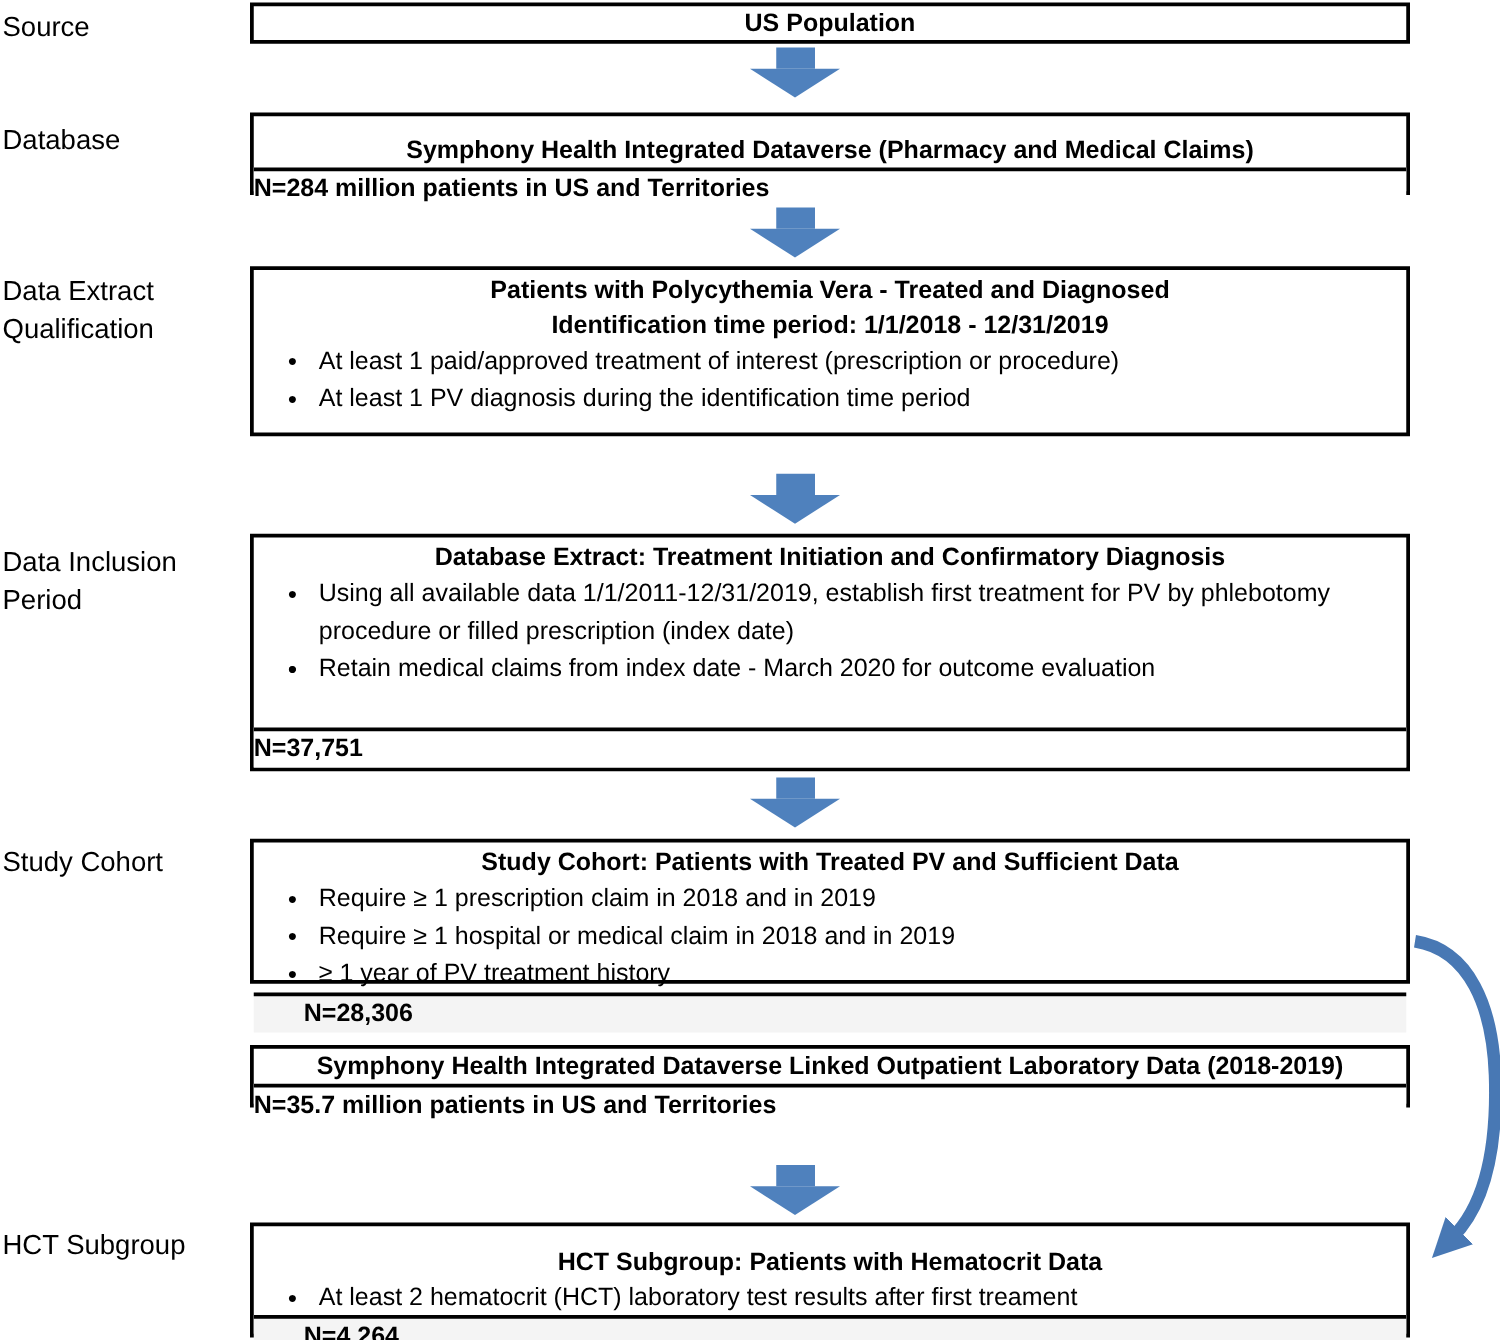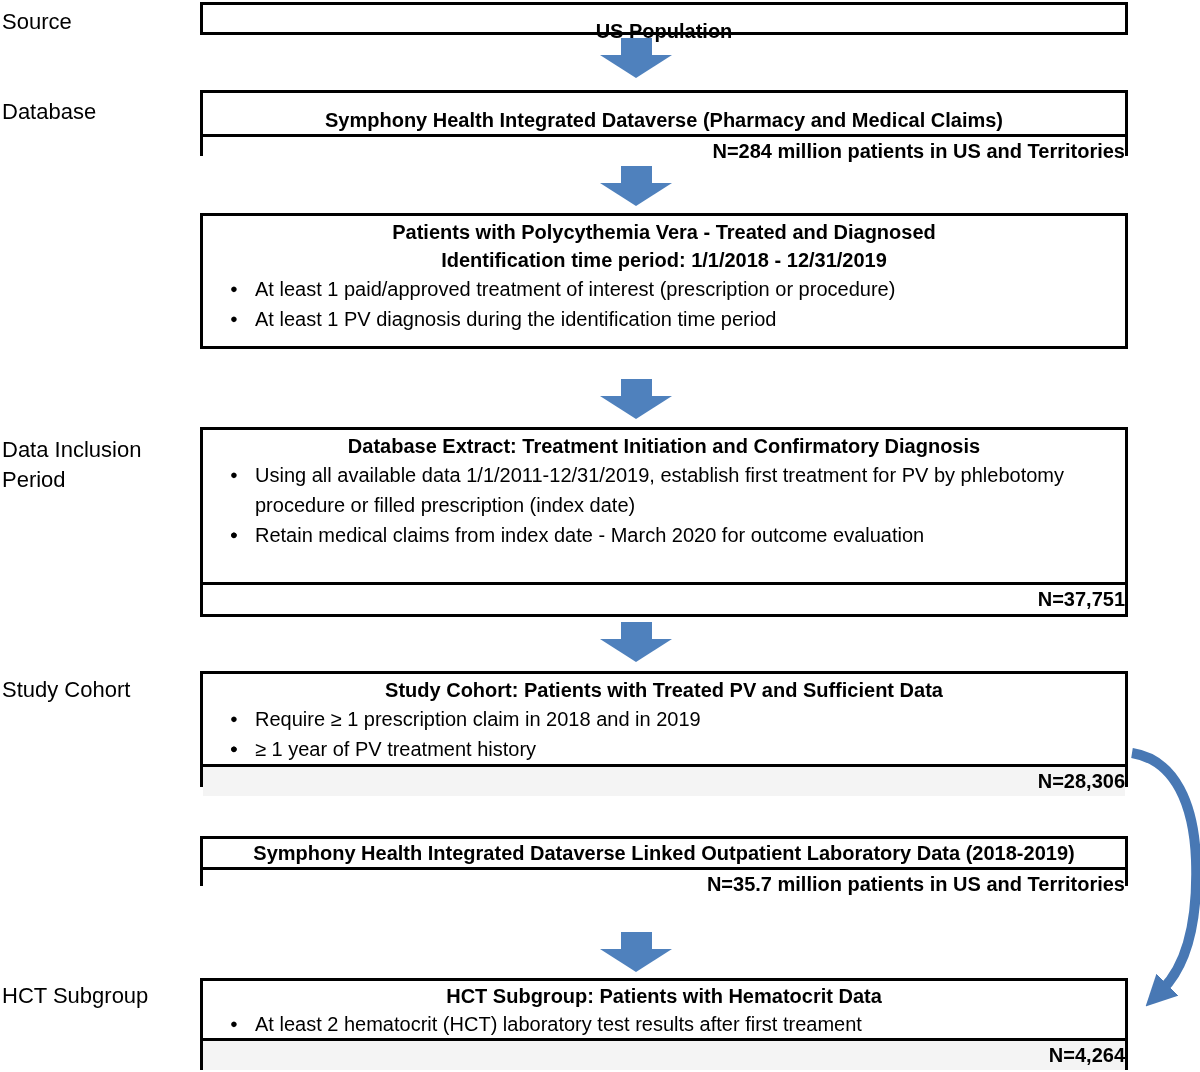--- a/index.html
+++ b/index.html
@@ -52,21 +52,21 @@
     line-height: 30px;
   }
   .box7 .bullet { line-height: 28px; }
   .box7 .bullet .marker { line-height: 28px; }
   .n-row {
     margin-top: auto;
     border-top: 3px solid var(--box-border, #000);
     font-weight: bold;
     font-size: 20px;
     line-height: 29px;
-    text-align: right;
+    text-align: left;
     background: #ffffff;
   }
   .n-row.shaded { background: var(--shaded-row, #f4f4f4); padding-left: 40px; }
   .down-arrow {
     position: absolute;
     left: 600px;
     width: 72px;
   }
   .down-arrow .shaft {
     width: 31px;
@@ -89,27 +89,29 @@
     height: 272px;
   }
 </style>
 </head>
 <body>
 
 <div class="canvas">
 
   <div class="stage-label" style="top:7px">Source</div>
   <div class="stage-label" style="top:97px">Database</div>
+  <div class="stage-label" style="top:218px">Data Extract
+Qualification</div>
   <div class="stage-label" style="top:435px">Data Inclusion
 Period</div>
   <div class="stage-label" style="top:675px">Study Cohort</div>
   <div class="stage-label" style="top:981px">HCT Subgroup</div>
 
   <div class="flow-box" style="top:2px;height:33px">
-    <div class="box-body" style="padding-top:12px">
+    <div class="box-body" style="padding-top:0">
       <div class="title-line">US Population</div>
     </div>
   </div>
 
   <div class="down-arrow" style="top:38px">
     <div class="shaft"></div>
     <div class="head"></div>
   </div>
 
   <div class="flow-box" style="top:90px;height:66px">
@@ -169,20 +171,21 @@
 
   <div class="flow-box" style="top:671px;height:116px">
     <div class="box-body">
       <div class="title-line">Study Cohort: Patients with Treated PV and Sufficient Data</div>
       <div class="bullet">
         <span class="marker">●</span>
         <span>Require ≥ 1 prescription claim in 2018 and in 2019</span>
       </div>
       <div class="bullet">
         <span class="marker">●</span>
+        <span>Require ≥ 1 hospital or medical claim in 2018 and in 2019</span>
       </div>
       <div class="bullet">
         <span class="marker">●</span>
         <span>≥ 1 year of PV treatment history</span>
       </div>
     </div>
     <div class="n-row shaded">N=28,306</div>
   </div>
 
   <div class="flow-box" style="top:836px;height:50px">
@@ -191,21 +194,21 @@
     </div>
     <div class="n-row">N=35.7 million patients in US and Territories</div>
   </div>
 
   <div class="down-arrow" style="top:932px">
     <div class="shaft"></div>
     <div class="head"></div>
   </div>
 
   <div class="flow-box box7" style="top:978px;height:92px">
-    <div class="box-body" style="padding-top:1px">
+    <div class="box-body" style="padding-top:15px">
       <div class="title-line">HCT Subgroup: Patients with Hematocrit Data</div>
       <div class="bullet">
         <span class="marker">●</span>
         <span>At least 2 hematocrit (HCT) laboratory test results after first treament</span>
       </div>
     </div>
     <div class="n-row shaded">N=4,264</div>
   </div>
 
   <svg class="curve-arrow" viewBox="0 0 82 272">

